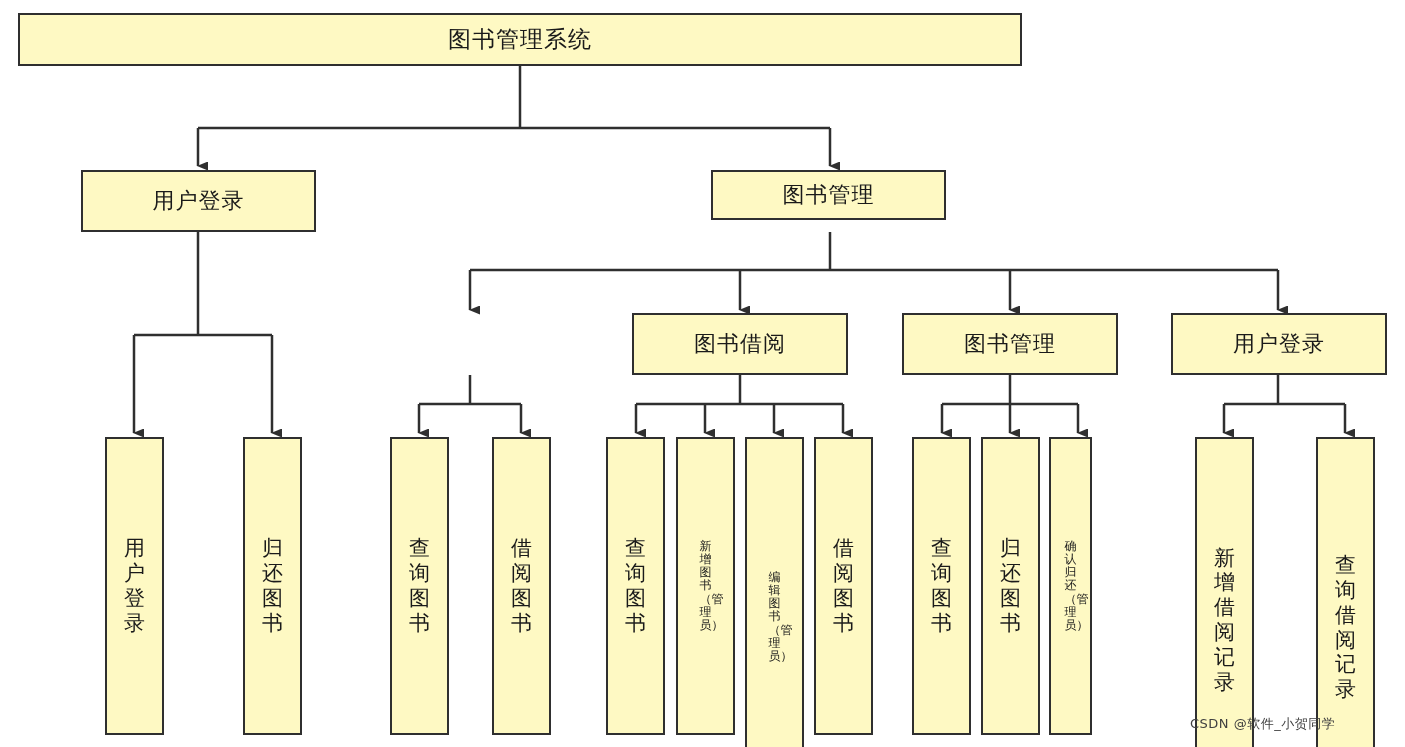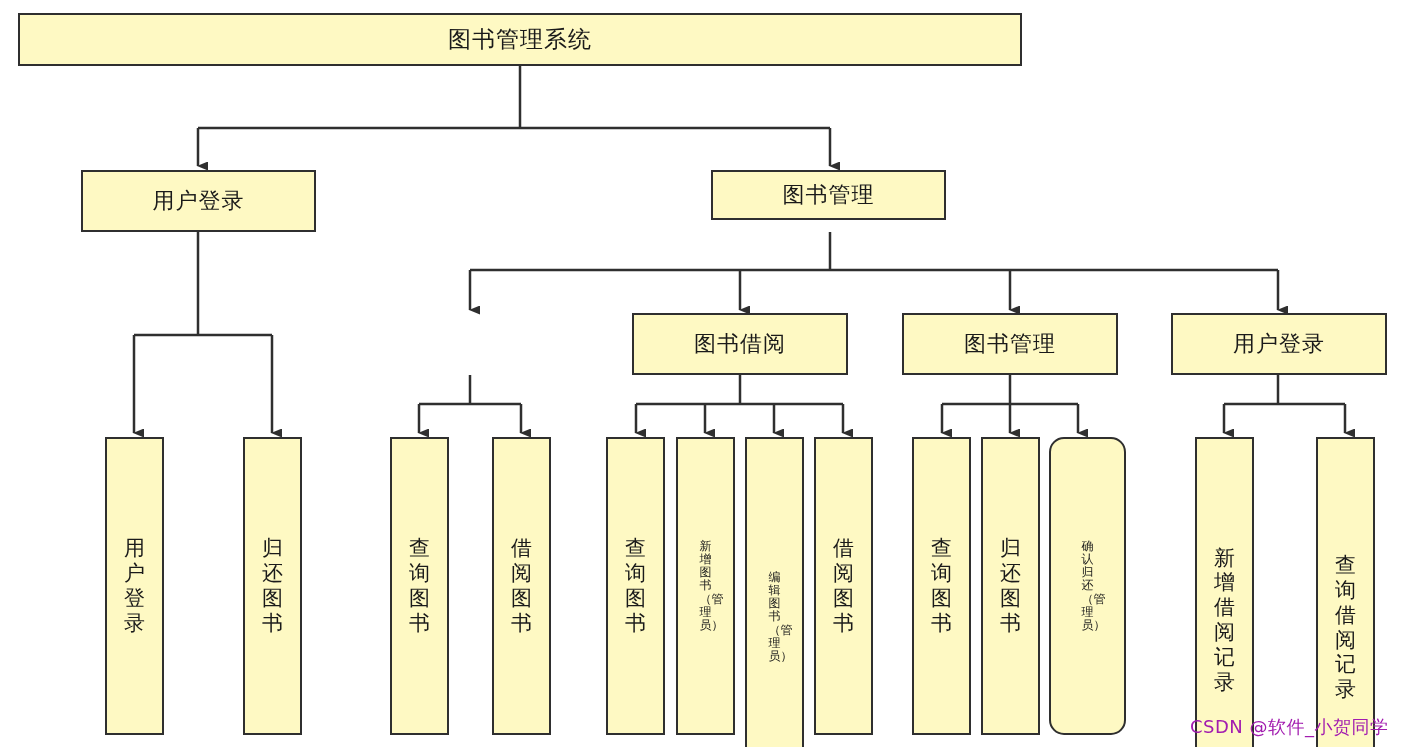--- a/index.html
+++ b/index.html
@@ -56,22 +56,22 @@
     width: 1em;
     word-break: break-all;
     white-space: normal;
   }
   .vtext.tight {
     line-height: 1.1;
     font-size: 12px;
   }
   .watermark {
     position: absolute;
-    color: #a21caf;
-    font-size: 18px;
+    color: #404040;
+    font-size: 13px;
     letter-spacing: 0.5px;
     white-space: nowrap;
   }
 </style>
 </head>
 <body>
 
 <div id="canvas">
 
   <svg id="wires" viewBox="0 0 1405 747" xmlns="http://www.w3.org/2000/svg">
@@ -172,21 +172,21 @@
   <div class="node v" style="left:814px; top:437px; width:59px; height:298px;">
     <span class="vtext">借阅图书</span>
   </div>
 
   <div class="node v" style="left:912px; top:437px; width:59px; height:298px;">
     <span class="vtext">查询图书</span>
   </div>
   <div class="node v" style="left:981px; top:437px; width:59px; height:298px;">
     <span class="vtext">归还图书</span>
   </div>
-  <div class="node v" style="left:1049px; top:437px; width:77px; height:298px;border-radius:15px;">
+  <div class="node v" style="left:1049px; top:437px; width:43px; height:298px;">
     <span class="vtext tight">确认归还（管理员）</span>
   </div>
 
   <div class="node v" style="left:1195px; top:437px; width:59px; height:366px;">
     <span class="vtext">新增借阅记录</span>
   </div>
   <div class="node v" style="left:1316px; top:437px; width:59px; height:381px;">
     <span class="vtext">查询借阅记录</span>
   </div>
 

